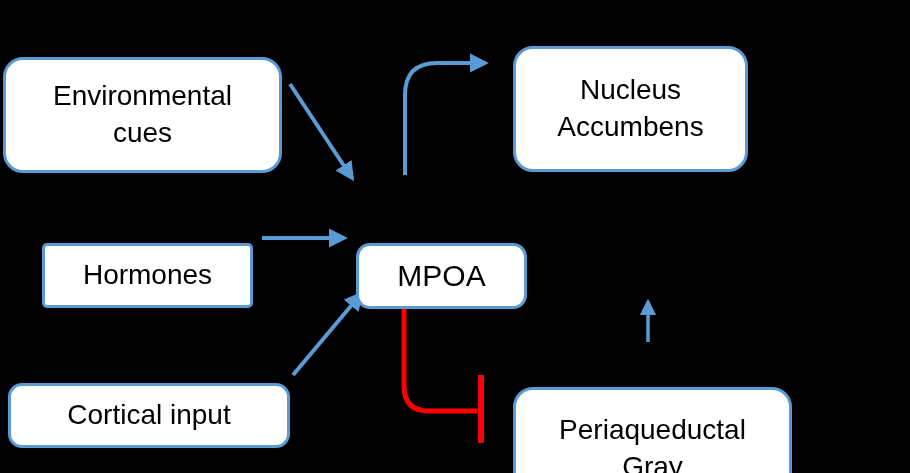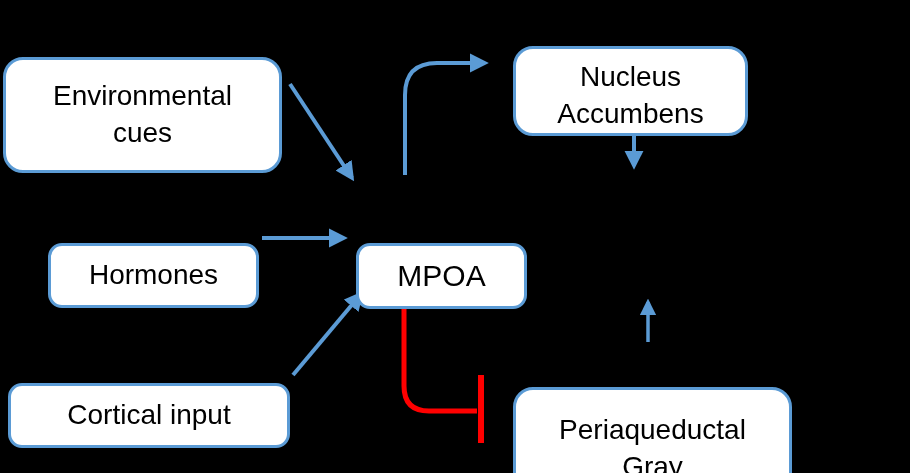--- a/index.html
+++ b/index.html
@@ -38,34 +38,34 @@
     margin-top: 40px;
   }
   .node span {
     display: block;
   }
   #node-environmental-cues {
     left: 3px; top: 17px; width: 279px; height: 116px;
     border-radius: 20px; padding: 0 26px;
   }
   #node-hormones {
-    left: 48px; top: 203px; width: 211px; height: 65px;
-    border-radius: 14px;
+    left: 42px; top: 203px; width: 211px; height: 65px;
+    border-radius: 5px;
   }
   #node-cortical-input {
     left: 8px; top: 343px; width: 282px; height: 65px;
     border-radius: 14px;
   }
   #node-mpoa {
     left: 356px; top: 203px; width: 171px; height: 66px;
     border-radius: 14px; font-size: 30px;
   }
   #node-nucleus-accumbens {
-    left: 513px; top: 6px; width: 235px; height: 90px;
-    border-radius: 20px; padding: 0 20px; align-items: flex-end;
+    left: 513px; top: 6px; width: 235px; height: 126px;
+    border-radius: 20px; padding: 0 20px;
   }
   #node-periaqueductal-gray {
     left: 513px; top: 347px; width: 279px; height: 124px;
     border-radius: 20px; padding: 0 16px;
   }
 </style>
 </head>
 <body>
 
 <svg id="edges-layer" viewBox="0 0 910 473" xmlns="http://www.w3.org/2000/svg">

